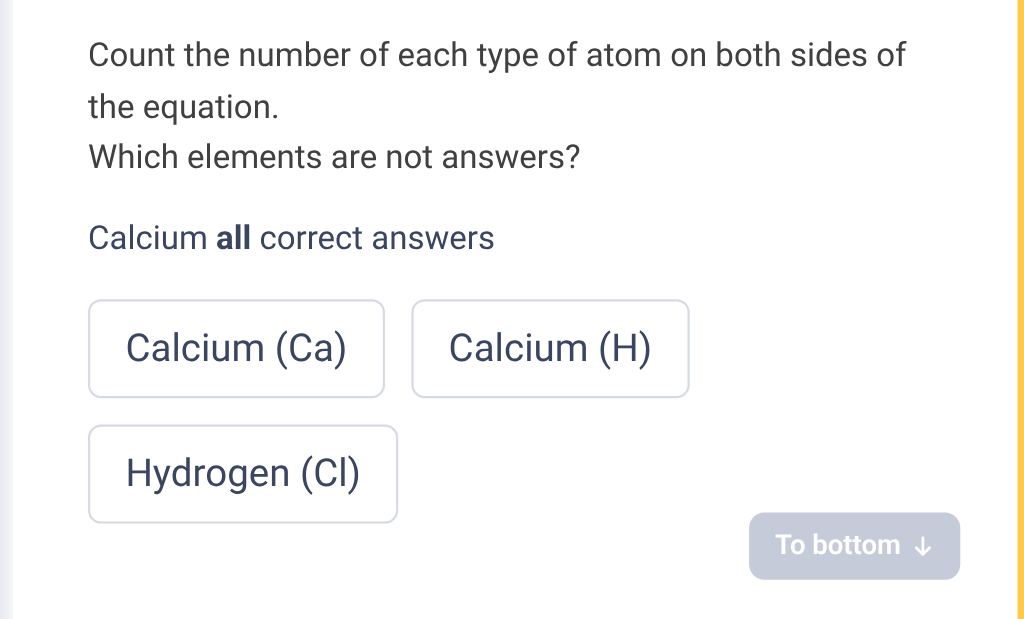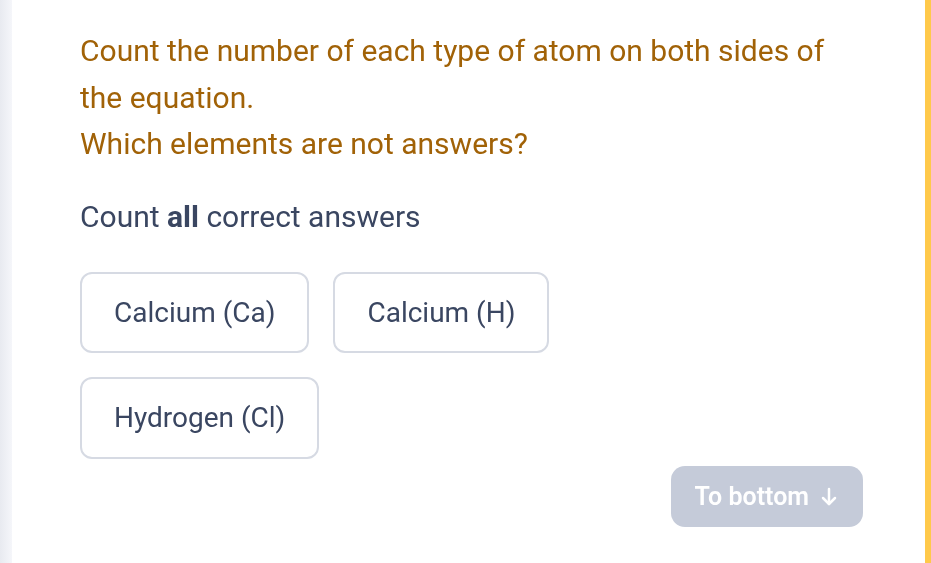--- a/index.html
+++ b/index.html
@@ -28,21 +28,21 @@
       right: 0;
       top: 0;
       width: 6px;
       height: 100%;
       background: #ffc94a;
     }
     .content {
       padding: 28px 60px 28px 80px;
     }
     .question-text {
-      color: #a16207;
+      color: #404040;
       font-size: 30px;
       line-height: 1.55;
       font-weight: 400;
       margin-bottom: 28px;
     }
     .instruction-text {
       color: #3a4661;
       font-size: 30px;
       line-height: 1.4;
       font-weight: 400;
@@ -55,30 +55,30 @@
     .answers-container {
       display: flex;
       flex-wrap: wrap;
       gap: 24px;
       max-width: 720px;
     }
     .answer-option {
       border: 2px solid #d6dae3;
       border-radius: 12px;
       padding: 22px 32px;
-      font-size: 28px;
+      font-size: 35px;
       color: #3a4661;
       background: #ffffff;
       cursor: pointer;
       font-family: inherit;
       line-height: 1.2;
     }
     .to-bottom-button {
       position: absolute;
-      right: 68px;
+      right: 58px;
       bottom: 36px;
       background: #c5cbd9;
       color: #ffffff;
       border: none;
       border-radius: 14px;
       padding: 16px 24px;
       font-size: 25px;
       font-weight: 600;
       font-family: inherit;
       cursor: pointer;
@@ -97,21 +97,21 @@
 <div class="page-edge-left"></div>
 <div class="page-edge-right"></div>
 
 <div class="content">
   <div class="question-text">
     <span>Count the number of each type of atom on both sides of the equation.</span><br>
     <span>Which elements are not answers?</span>
   </div>
 
   <div class="instruction-text">
-    <span>Count </span><strong>all</strong><span> correct answers</span>
+    <span>Calcium </span><strong>all</strong><span> correct answers</span>
   </div>
 
   <div class="answers-container">
     <button class="answer-option">
       <span>Calcium (Ca)</span>
     </button>
     <button class="answer-option">
       <span>Calcium (H)</span>
     </button>
     <button class="answer-option">

